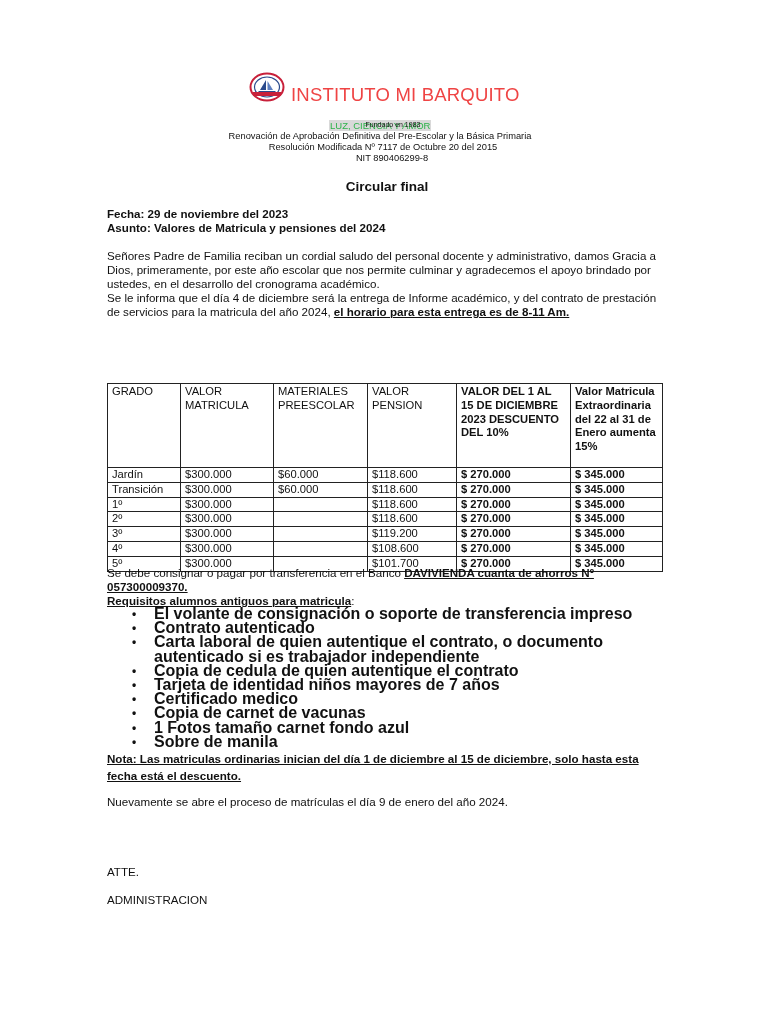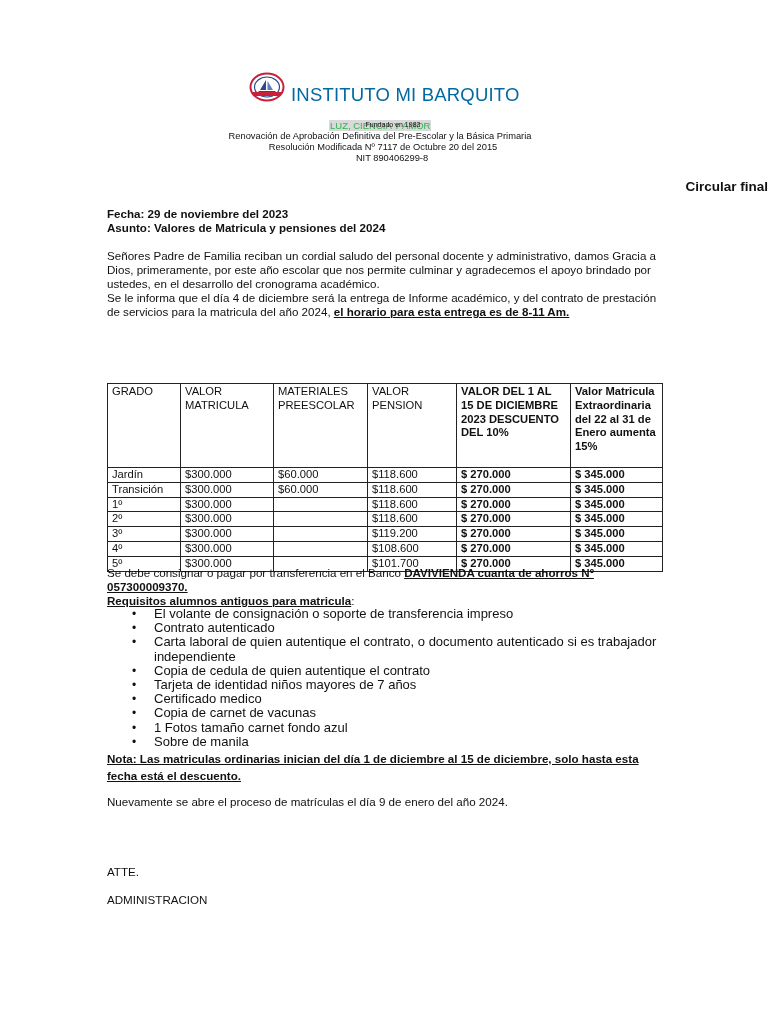--- a/index.html
+++ b/index.html
@@ -2,33 +2,33 @@
 <html><head>
 <meta charset="utf-8">
 <style>
   html, body { margin: 0; padding: 0; background: #ffffff; }
   body { width: 768px; height: 1024px; position: relative; overflow: hidden;
          font-family: "Liberation Sans", "DejaVu Sans", sans-serif; color: #111; }
   .page { position: absolute; left: 0; top: 0; width: 768px; height: 1024px; background: #fff; }
 
   
   .logo { position: absolute; left: 249px; top: 72px; width: 36px; height: 30px; }
-  .inst-name { position: absolute; left: 291px; top: 84px; font-size: 18.5px; color: #0369a1;
+  .inst-name { position: absolute; left: 291px; top: 84px; font-size: 18.5px; color: #ef4444;
                letter-spacing: 0.2px; white-space: nowrap; }
   .motto { position: absolute; left: 329px; top: 120px; font-size: 9.5px; color: #2db34a;
            background: #d9d9d9; padding: 0 1px; white-space: nowrap; line-height: 11px; }
   .founded { position: absolute; left: 0; width: 768px; top: 121px; text-align: center; font-size: 7px;
              padding-left: 18px; box-sizing: border-box; }
   .hdr-line { position: absolute; left: 0; width: 768px; text-align: center; font-size: 9.3px;
               white-space: nowrap; }
   .hdr1 { top: 131px; left: -4px; }
   .hdr2 { top: 142px; left: -1px; }
   .hdr3 { top: 153px; left: 0px; padding-left: 8px; }
 
-  .title { position: absolute; left: 0; width: 768px; top: 179px; text-align: right;
+  .title { position: absolute; left: 0; width: 768px; top: 179px; text-align: center;
            font-weight: bold; font-size: 13.5px; padding-left: 6px; box-sizing: border-box; }
 
   
   .text { position: absolute; left: 107px; width: 560px; font-size: 11.6px; line-height: 14px; }
   .b { font-weight: bold; }
   .u { text-decoration: underline; }
 
   .meta { top: 207px; }
   .para1 { top: 249px; }
   .para2 { top: 331px; }
@@ -39,21 +39,21 @@
   table.fees td, table.fees th { border: 1px solid #222; padding: 0 4px; vertical-align: top;
                text-align: left; font-weight: normal; margin-left: 12px; }
   table.fees thead th { height: 82px; padding-top: 1px; }
   table.fees thead th.bold { font-weight: bold; }
   table.fees tbody td { height: 13px; }
   table.fees tbody td.bold { font-weight: bold; }
 
   .bank { top: 566px; }
   .req-title { top: 594px; }
   ul.reqs { position: absolute; left: 107px; top: 607px; margin: 0; padding: 0; list-style: none;
-            width: 560px; font-size: 13px; line-height: 14.2px; }
+            width: 560px; font-size: 16px; line-height: 14.2px; font-weight: bold; }
   ul.reqs li { position: relative; padding-left: 47px; }
   ul.reqs li::before { content: "\2022"; position: absolute; left: 25px; top: 0; font-size: 12px; }
 
   .nota { top: 750px; font-weight: bold; text-decoration: underline; line-height: 17px; }
   .again { top: 795px; }
   .extra { top: 821px; line-height: 17px; }
   .atte { top: 865px; }
   .admin { top: 893px; }
 </style>
 </head>

